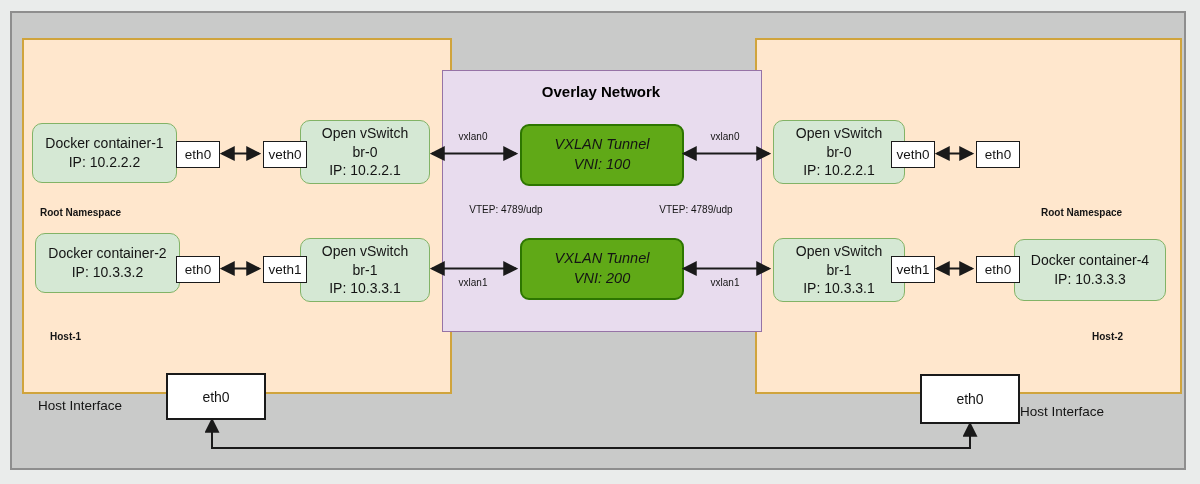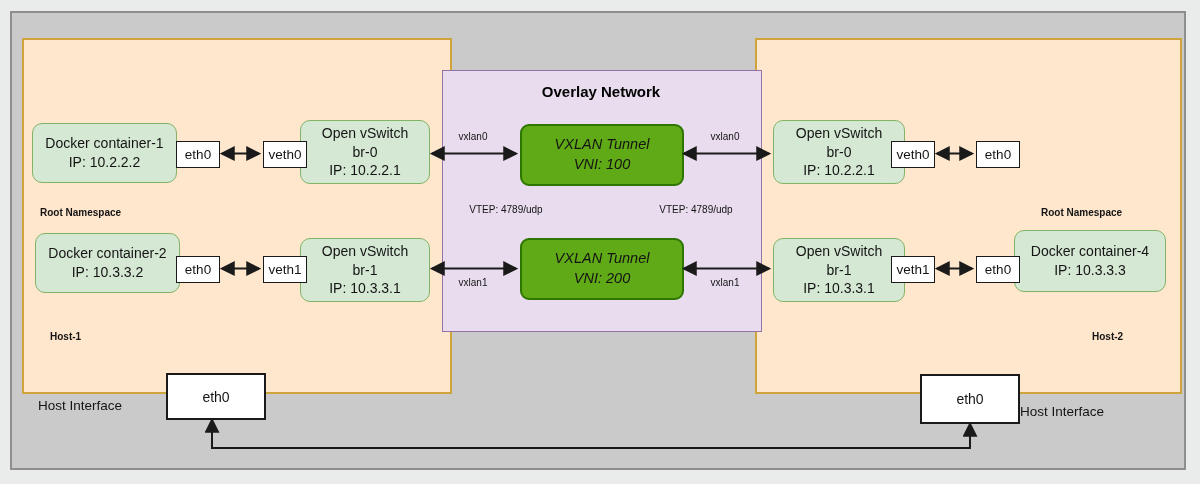--- a/index.html
+++ b/index.html
@@ -111,21 +111,21 @@
   <div class="abs chip" style="left:891px;top:141px;">veth0</div>
   <div class="abs chip" style="left:976px;top:141px;">eth0</div>
 
   <div class="abs node" style="left:773px;top:238px;width:130px;height:62px;">
     <div>Open vSwitch</div>
     <div>br-1</div>
     <div>IP: 10.3.3.1</div>
   </div>
   <div class="abs chip" style="left:891px;top:256px;">veth1</div>
   <div class="abs chip" style="left:976px;top:256px;">eth0</div>
-  <div class="abs node" style="left:1014px;top:230px;width:150px;height:60px;">
+  <div class="abs node" style="left:1014px;top:239px;width:150px;height:60px;">
     <div>Docker container-4</div>
     <div>IP: 10.3.3.3</div>
   </div>
 
   <div class="abs lbl bold" style="left:40px;top:207px;">Root Namespace</div>
   <div class="abs lbl bold" style="left:1041px;top:207px;">Root Namespace</div>
   <div class="abs lbl bold" style="left:50px;top:331px;">Host-1</div>
   <div class="abs lbl bold" style="left:1092px;top:331px;">Host-2</div>
 
   <div class="abs ethbig" style="left:166px;top:373px;width:96px;height:43px;">eth0</div>

